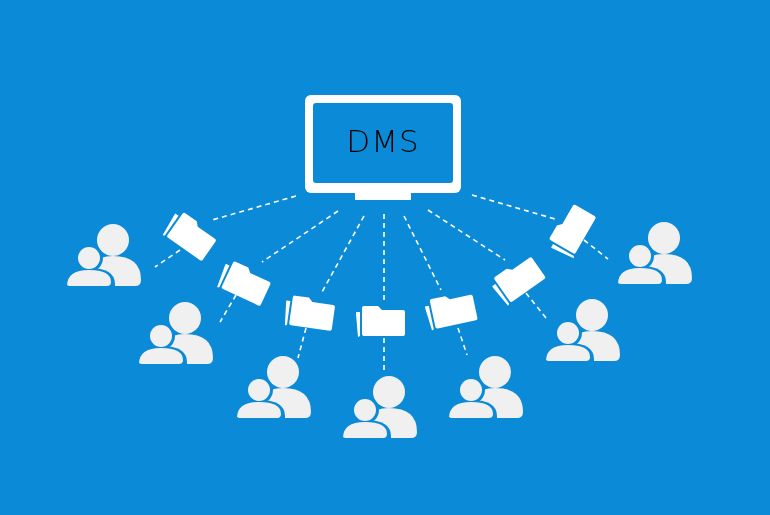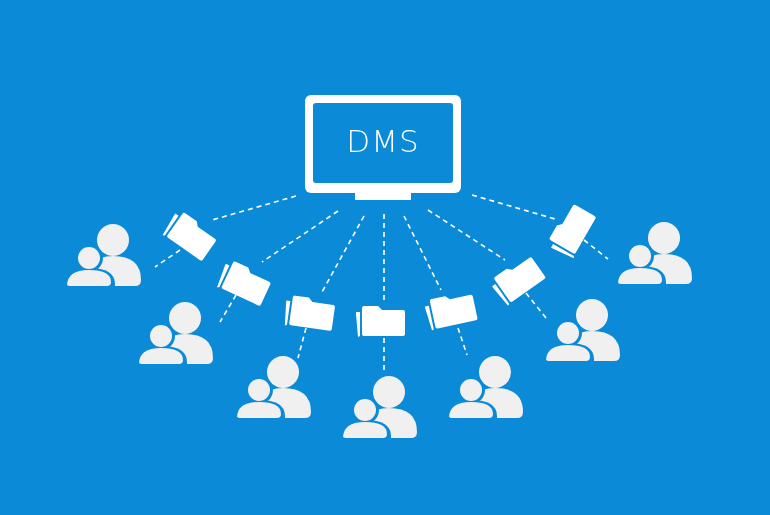--- a/index.html
+++ b/index.html
@@ -1,19 +1,19 @@
 <!DOCTYPE html>
 <html><head>
 <meta charset="utf-8">
 <style>
   html, body { margin: 0; padding: 0; }
   body { width: 770px; height: 515px; overflow: hidden; background: #0b8ad8; font-family: "DejaVu Sans", sans-serif; }
   .canvas { position: relative; width: 770px; height: 515px; background: #0b8ad8; }
   svg { position: absolute; left: 0; top: 0; }
-  .monitor-label { position: absolute; left: 318px; top: 110px; width: 130px; height: 62px; display: flex; align-items: center; justify-content: center; color: #ffffff; font-family: "DejaVu Sans", sans-serif; font-size: 31px; font-weight: 300; letter-spacing: 1px; }
+  .monitor-label { position: absolute; left: 318px; top: 110px; width: 130px; height: 62px; display: flex; align-items: center; justify-content: center; color: #000000; font-family: "DejaVu Sans", sans-serif; font-size: 31px; font-weight: 300; letter-spacing: 1px; }
 </style>
 </head>
 <body>
 
 <div class="canvas">
   <svg width="770" height="515" viewBox="0 0 770 515">
     <defs>
 
       <g id="folder">
         <path d="M-18,-14 L-4,-14 L0,-10 L21,-10 Q23,-10 23,-8 L23,14 Q23,16 21,16 L-18,16 Q-20,16 -20,14 L-20,-12 Q-20,-14 -18,-14 Z" fill="#ffffff"></path>

